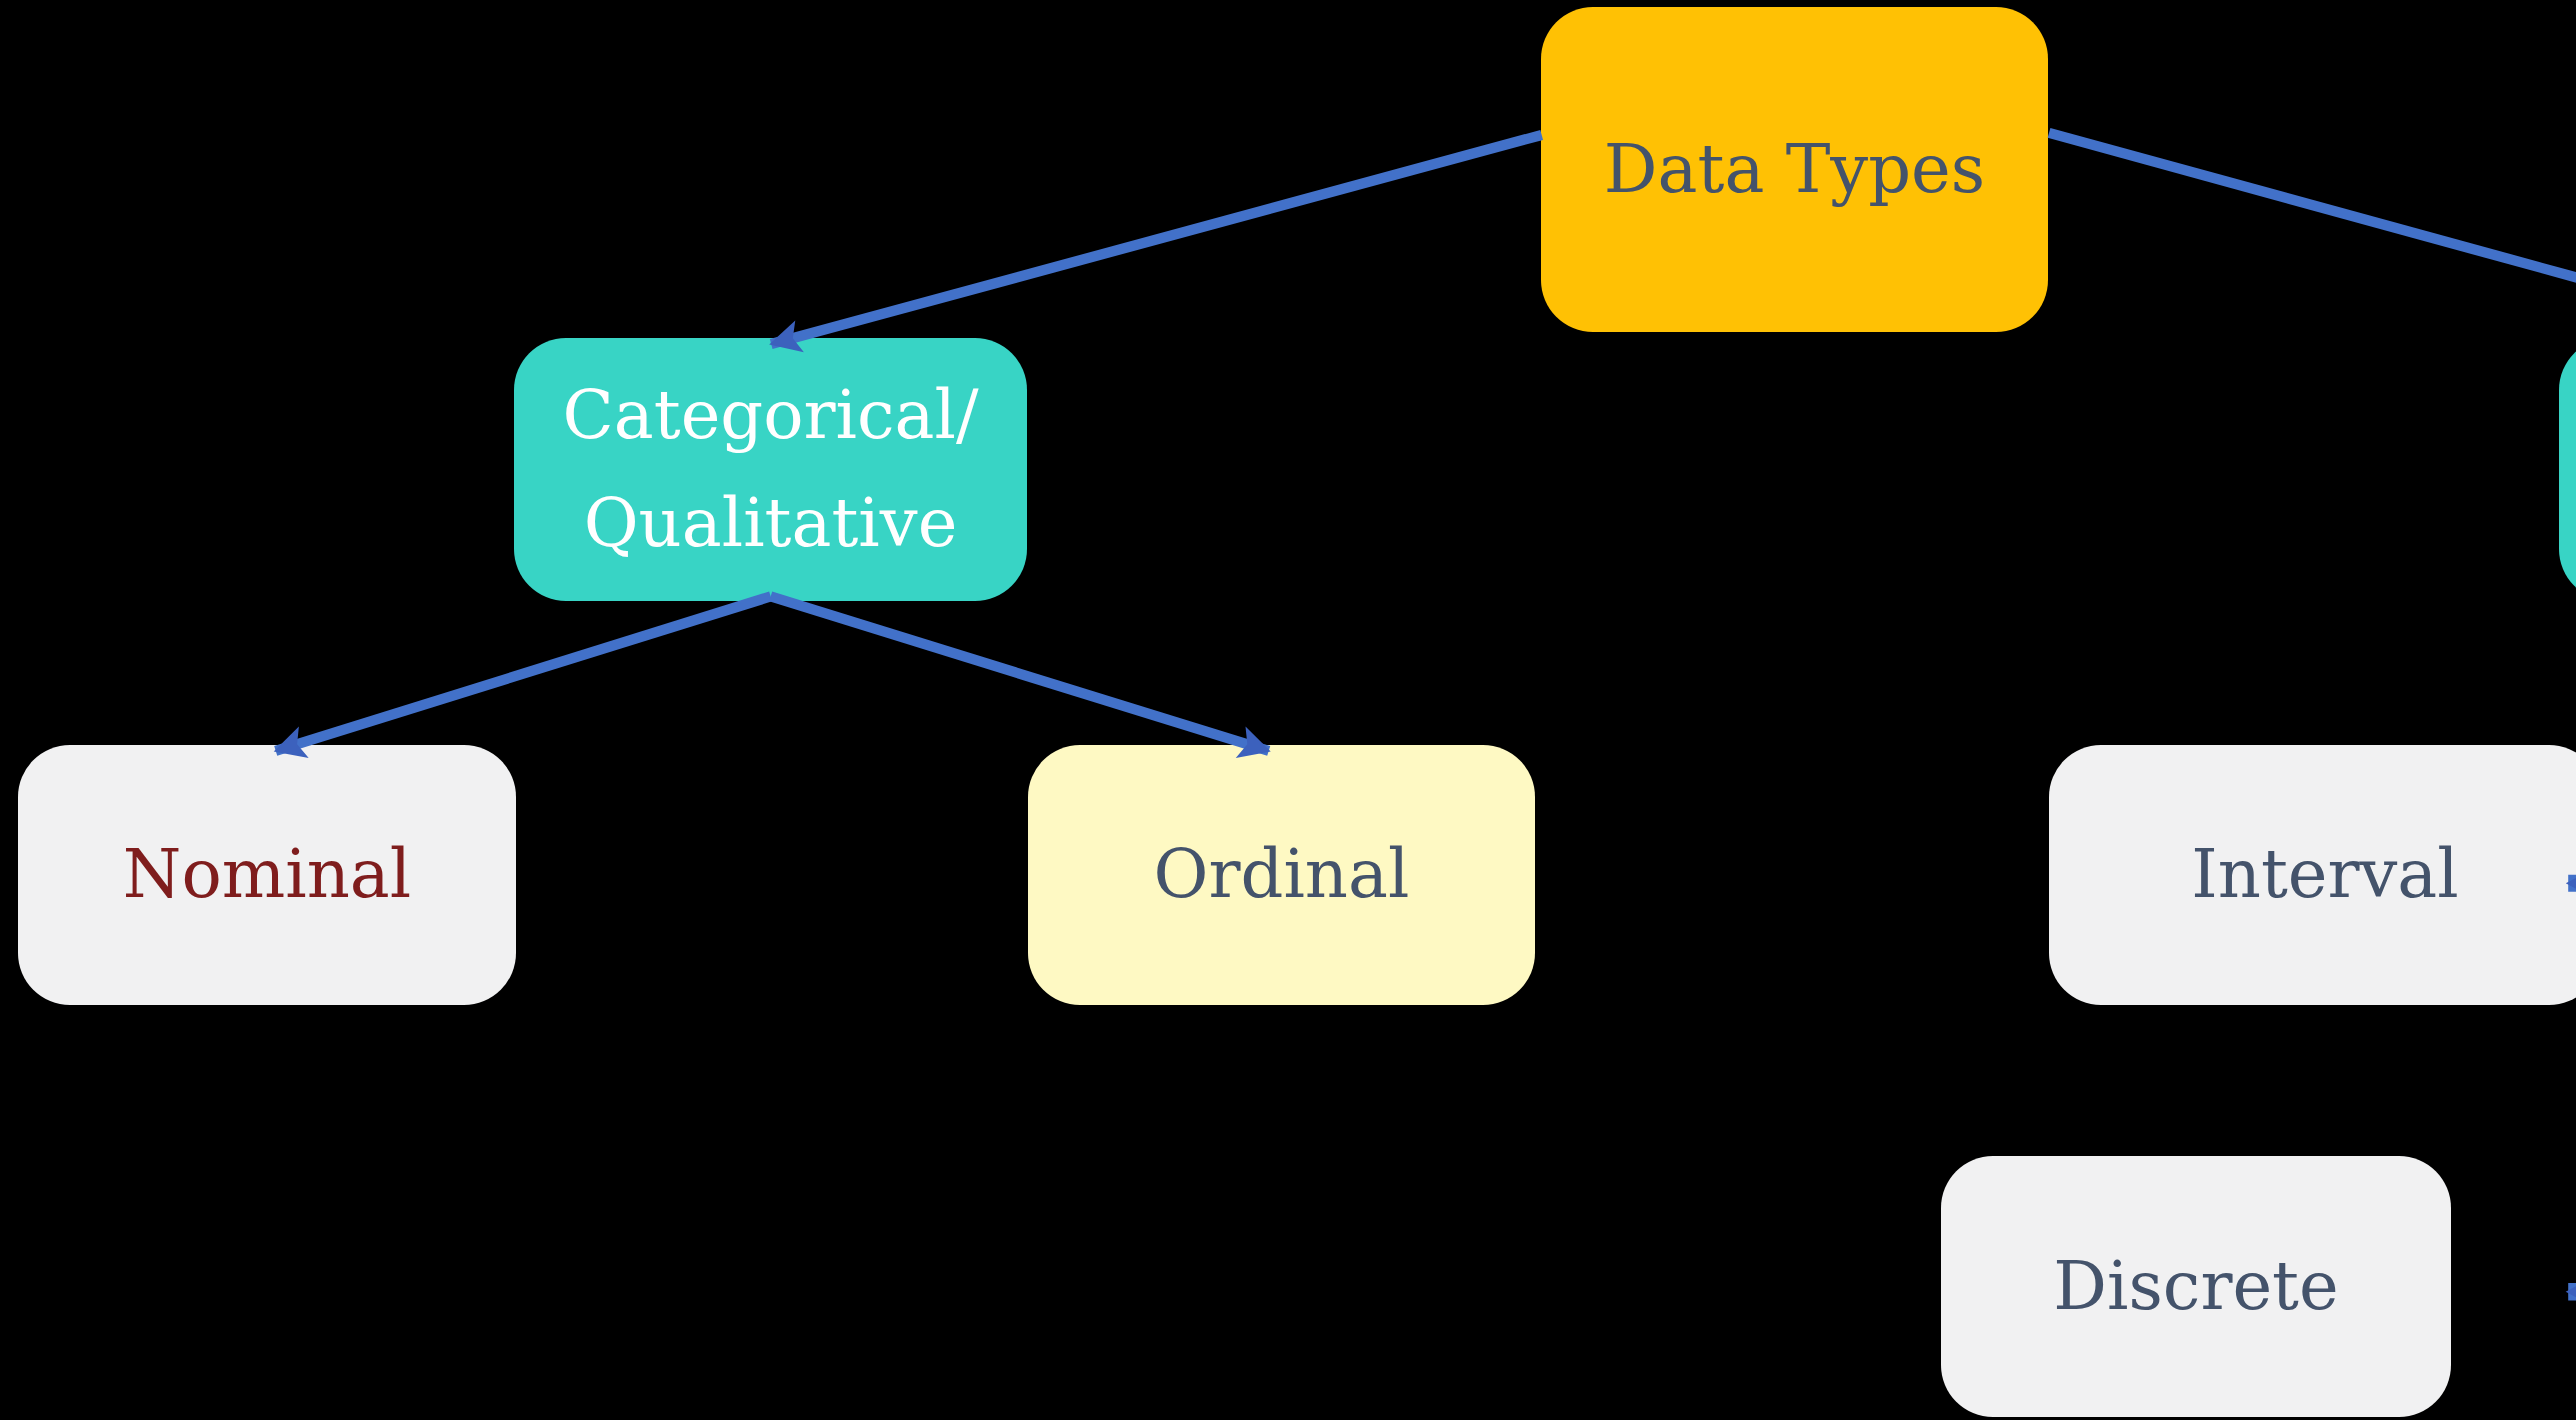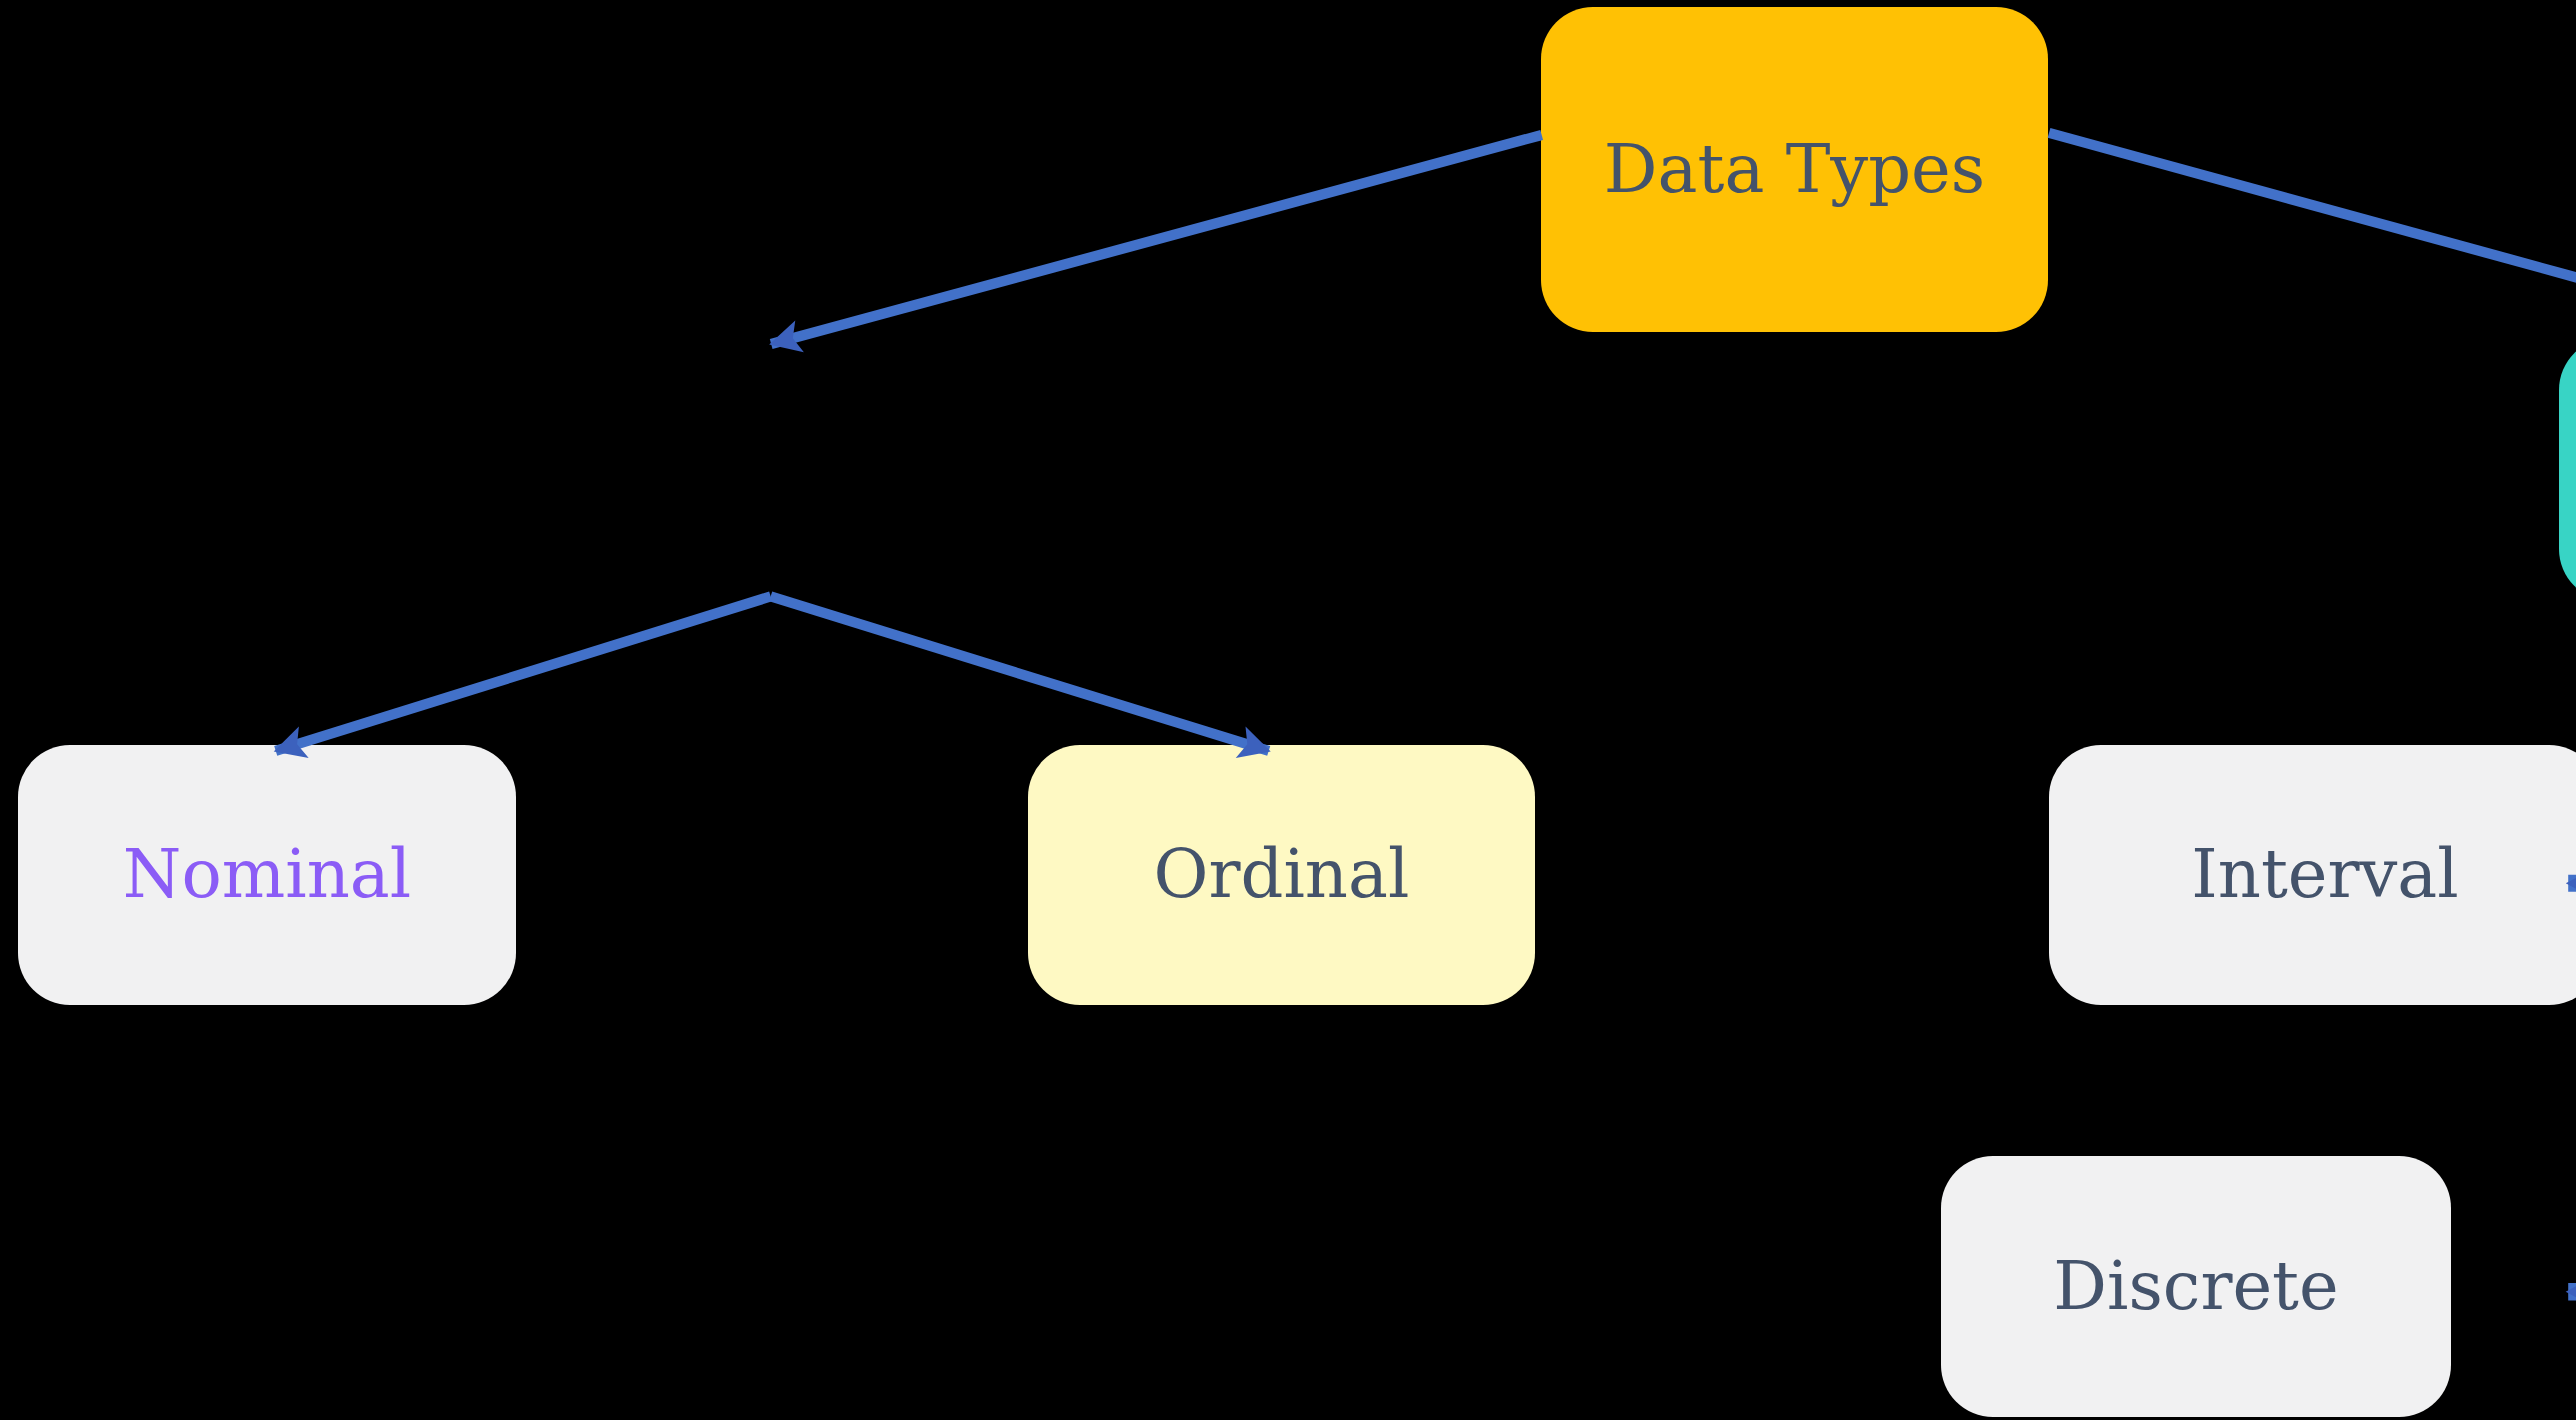--- a/index.html
+++ b/index.html
@@ -51,26 +51,32 @@
 </style>
 </head>
 <body>
 
 <div id="canvas" style="background-color: rgb(0, 0, 0);">
 
   <div class="node" id="node-root" style="background-color: rgb(255, 193, 4); color: rgb(68, 83, 107);">
     <span class="lbl">Data Types</span>
   </div>
 
+  <div class="node" id="node-categorical" style="background-color: rgb(56, 212, 197); color: rgb(255, 255, 255);">
+    <span class="lbl">
+      <span class="line">Categorical/</span>
+      <span class="line">Qualitative</span>
+    </span>
+  </div>
 
   <div class="node" id="node-numeric" style="background-color: rgb(56, 212, 197); color: rgb(255, 255, 255);">
     
   </div>
 
-  <div class="node" id="node-nominal" style="background-color: rgb(241, 241, 242); color: #8b5cf6; text-align: right;">
+  <div class="node" id="node-nominal" style="background-color: rgb(241, 241, 242); color: #7f1d1d; text-align: right;">
     <span class="lbl">Nominal</span>
   </div>
 
   <div class="node" id="node-ordinal" style="background-color: #fef9c3; color: rgb(68, 83, 107);">
     <span class="lbl">Ordinal</span>
   </div>
 
   <div class="node" id="node-interval" style="background-color: rgb(241, 241, 242); color: rgb(68, 83, 107);">
     <span class="lbl">Interval</span>
   </div>

